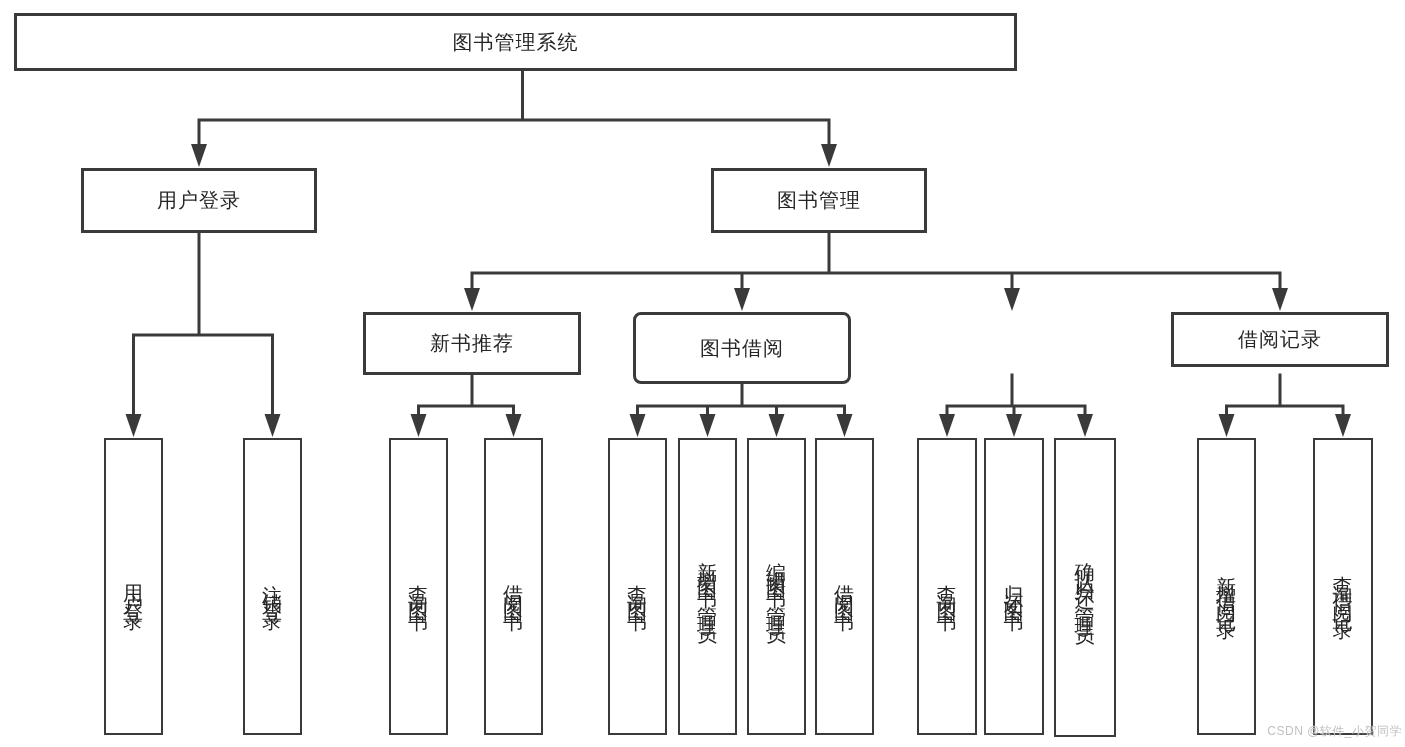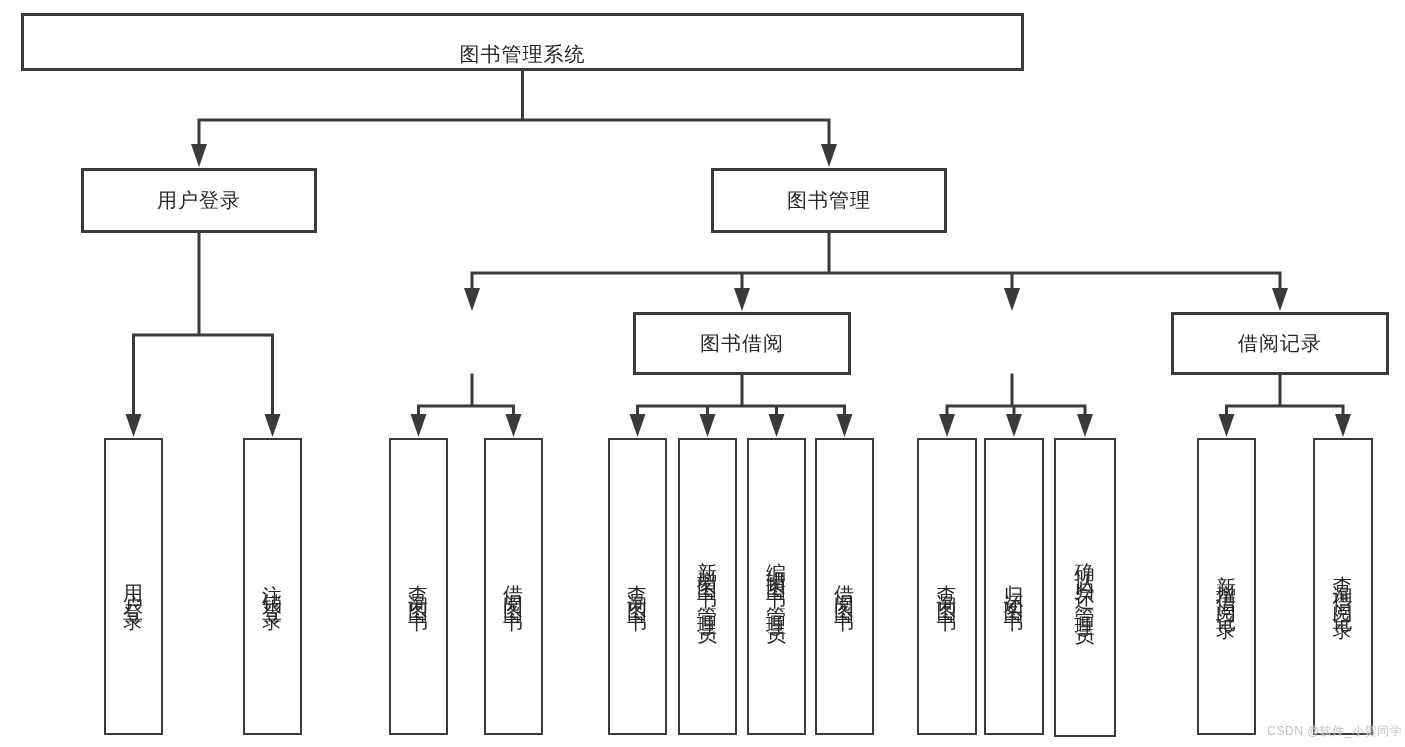--- a/index.html
+++ b/index.html
@@ -107,39 +107,42 @@
         <polygon points="1014,437 1006,414 1022,414" fill="#3a3a3a"></polygon>
         <polygon points="1085,437 1077,414 1093,414" fill="#3a3a3a"></polygon>
       </g>
       <g>
         <path d="M 1280 375 L 1280 406 M 1226.5 406 L 1343 406 M 1226.5 406 L 1226.5 426 M 1343 406 L 1343 426" fill="none" stroke="#3a3a3a" stroke-width="3" stroke-linecap="square"></path>
         <polygon points="1226.5,437 1218.5,414 1234.5,414" fill="#3a3a3a"></polygon>
         <polygon points="1343,437 1335,414 1351,414" fill="#3a3a3a"></polygon>
       </g>
     </svg>
   <div class="nodes-layer" id="nodes-layer">
-      <div class="node node-h" style="left: 21px; top: 13px; width: 1003px; height: 58px; align-items: flex-end;">
+      <div class="node node-h" style="left: 14px; top: 13px; width: 1003px; height: 58px;">
         <span class="node-label">图书管理系统</span>
       </div>
       <div class="node node-h" style="left: 81px; top: 168px; width: 236px; height: 65px;">
         <span class="node-label">用户登录</span>
       </div>
-      <div class="node node-h" style="left: 711px; top: 168px; width: 236px; height: 65px;">
+      <div class="node node-h" style="left: 711px; top: 168px; width: 216px; height: 65px;">
         <span class="node-label">图书管理</span>
       </div>
       <div class="node node-v" style="left: 104px; top: 438px; width: 59px; height: 297px;">
         <span class="node-label">用户登录</span>
       </div>
       <div class="node node-v" style="left: 243px; top: 438px; width: 59px; height: 297px;">
         <span class="node-label">注销登录</span>
       </div>
-      <div class="node node-h" style="left: 633px; top: 312px; width: 218px; height: 63px;">
+      <div class="node node-h" style="left: 363px; top: 312px; width: 218px; height: 63px;">
+        <span class="node-label">新书推荐</span>
+      </div>
+      <div class="node node-h" style="left: 633px; top: 312px; width: 218px; height: 72px; border-radius: 8px;">
         <span class="node-label">图书借阅</span>
       </div>
-      <div class="node node-h" style="left: 1171px; top: 312px; width: 218px; height: 63px;">
+      <div class="node node-h" style="left: 1171px; top: 312px; width: 218px; height: 55px;">
         <span class="node-label">借阅记录</span>
       </div>
       <div class="node node-v" style="left: 389px; top: 438px; width: 59px; height: 297px;">
         <span class="node-label">查询图书</span>
       </div>
       <div class="node node-v" style="left: 484px; top: 438px; width: 59px; height: 297px;">
         <span class="node-label">借阅图书</span>
       </div>
       <div class="node node-v" style="left: 608px; top: 438px; width: 59px; height: 297px;">
         <span class="node-label">查询图书</span>

